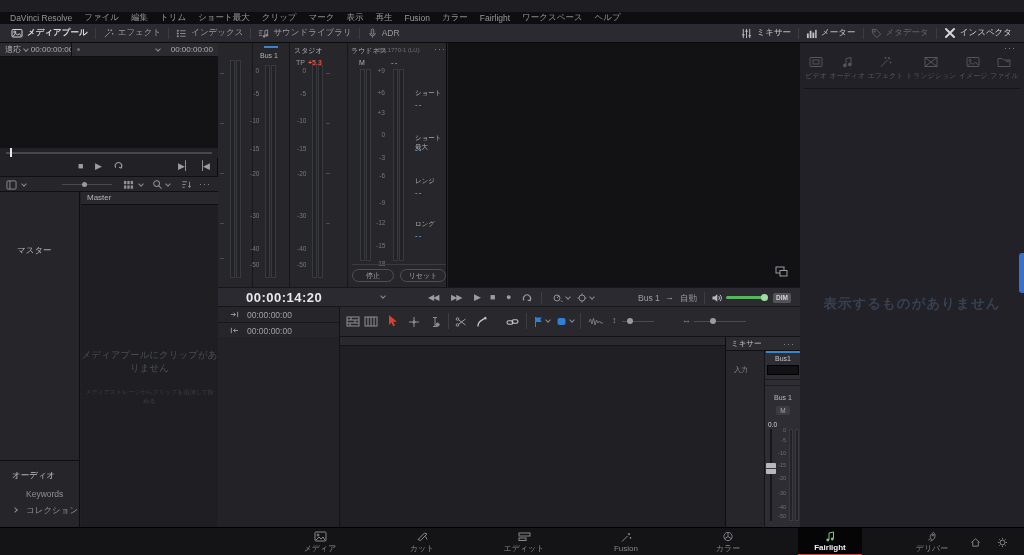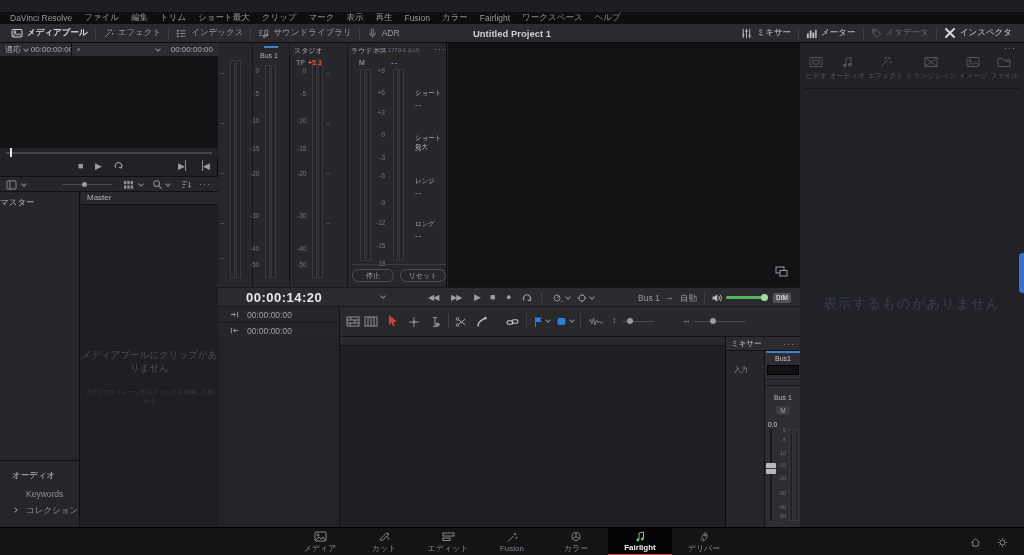--- a/index.html
+++ b/index.html
@@ -66,26 +66,26 @@
 .ruler{position:absolute;left:122px;top:0;width:385px;height:9px;background:#2a2a2e;border-bottom:1px solid #141417;}
 
 .mixer{position:absolute;left:507px;top:294px;width:75px;height:190px;background:#26262b;border-left:1px solid #0d0d10;font-size:7.5px;}
 .mixer-hdr{height:14px;background:#2b2b30;border-bottom:1px solid #101013;display:flex;align-items:center;justify-content:space-between;padding:0 5px;color:#c0c0c4;font-size:7.5px;}
 .strip{position:absolute;left:38px;top:14px;width:37px;height:176px;background:#2d2d33;border-left:1px solid #141417;}
 .fader-scale{position:absolute;font-size:5.5px;color:#6e6e74;width:12px;text-align:right;}
 
 .rightpanel{position:absolute;left:800px;top:43px;width:224px;height:484px;background:#212127;}
 .rp-cats{position:absolute;left:4px;top:10px;width:216px;height:36px;display:flex;justify-content:space-around;border-bottom:1px solid #14141a;}
 .rp-cat{display:flex;flex-direction:column;align-items:center;gap:3px;color:#55555c;font-size:7px;padding-top:3px;}
-.rp-empty{position:absolute;left:0;top:252px;width:224px;text-align:center;font-size:13.5px;color:#39404f;letter-spacing:1px;}
+.rp-empty{position:absolute;left:0;top:252px;width:224px;text-align:center;font-size:13.5px;color:#39404f;letter-spacing:1px;font-weight:bold;}
 .rp-accent{position:absolute;right:0;top:210px;width:5px;height:40px;background:#3a6fd0;border-radius:3px 0 0 3px;}
 
 .bottombar{position:absolute;left:0;top:527px;width:1024px;height:28px;background:#141416;border-top:1px solid #000;}
 .version{position:absolute;left:30px;top:0;height:28px;display:flex;align-items:center;gap:6px;font-size:9px;font-weight:bold;color:#e0e0e2;}
-.pages{position:absolute;left:288px;top:0;height:28px;display:flex;}
+.pages{position:absolute;left:288px;top:0;height:28px;display:flex;gap:38px;}
 .page{width:64px;height:28px;display:flex;flex-direction:column;align-items:center;justify-content:center;gap:1px;font-size:8px;color:#87878c;}
 .page.active{background:#050506;border-bottom:2px solid #c9473a;color:#efeff1;font-weight:bold;}
 .corner{position:absolute;right:16px;top:0;height:28px;display:flex;align-items:center;gap:16px;color:#8a8a8e;}
 </style>
 </head>
 <body>
 
 <div class="screen">
 
 
@@ -154,21 +154,20 @@
     <div class="vsep"></div>
     <div class="tbtn">
       <span>
           <svg width="11" height="11" viewBox="0 0 12 12" fill="none" stroke="#8f8f95" stroke-width="1">
             <rect x="4.6" y="1.2" width="2.8" height="5.5" rx="1.4"></rect>
             <path d="M3 5.5a3 3 0 0 0 6 0M6 8.8v1.7"></path>
           </svg>
         </span>
       <span>ADR</span>
     </div>
-    <div class="tb-title">Untitled Project 1</div>
     <div style="margin-left:auto;display:flex;align-items:center;">
       <div class="tbtn">
         <span>
             <svg width="11" height="11" viewBox="0 0 12 12" fill="none" stroke="#c4c4c8" stroke-width="1">
               <path d="M2.5 1v10M6 1v10M9.5 1v10"></path>
               <path d="M1 7.5h3M4.5 3.5h3M8 8.5h3"></path>
             </svg>
           </span>
         <span style="color:#c4c4c8;">ミキサー</span>
       </div>
@@ -268,21 +267,21 @@
       <span class="abs" style="left:181px;top:2px;">
           <svg width="11" height="11" viewBox="0 0 12 12" fill="none" stroke="#8f8f95" stroke-width="1">
             <path d="M1.5 3h5M1.5 6h3.6M1.5 9h2.6"></path>
             <path d="M9.3 3v6M7.8 7.6l1.5 1.6 1.5-1.6"></path>
           </svg>
         </span>
       <span class="abs" style="left:199px;top:2px;font-size:9px;letter-spacing:1px;">···</span>
     </div>
     <div class="pool-body">
       <div class="bin-side">
-        <div style="padding:5px 0 0 0;color:#b8b8bc;">マスター</div>
+        <div style="padding:5px 0 0 17px;color:#b8b8bc;margin-top:48px;">マスター</div>
         <div class="smart">
           <div style="padding:2px 0 4px 12px;color:#c0c0c4;">オーディオ</div>
           <div class="itm" style="padding-left:26px;">Keywords</div>
           <div class="itm" style="padding-left:26px;position:relative;">
             <span class="chev" style="position:absolute;left:13px;top:8px;transform:rotate(-45deg);"></span>
             <span>コレクション</span>
           </div>
         </div>
       </div>
       <div class="bin-list">

